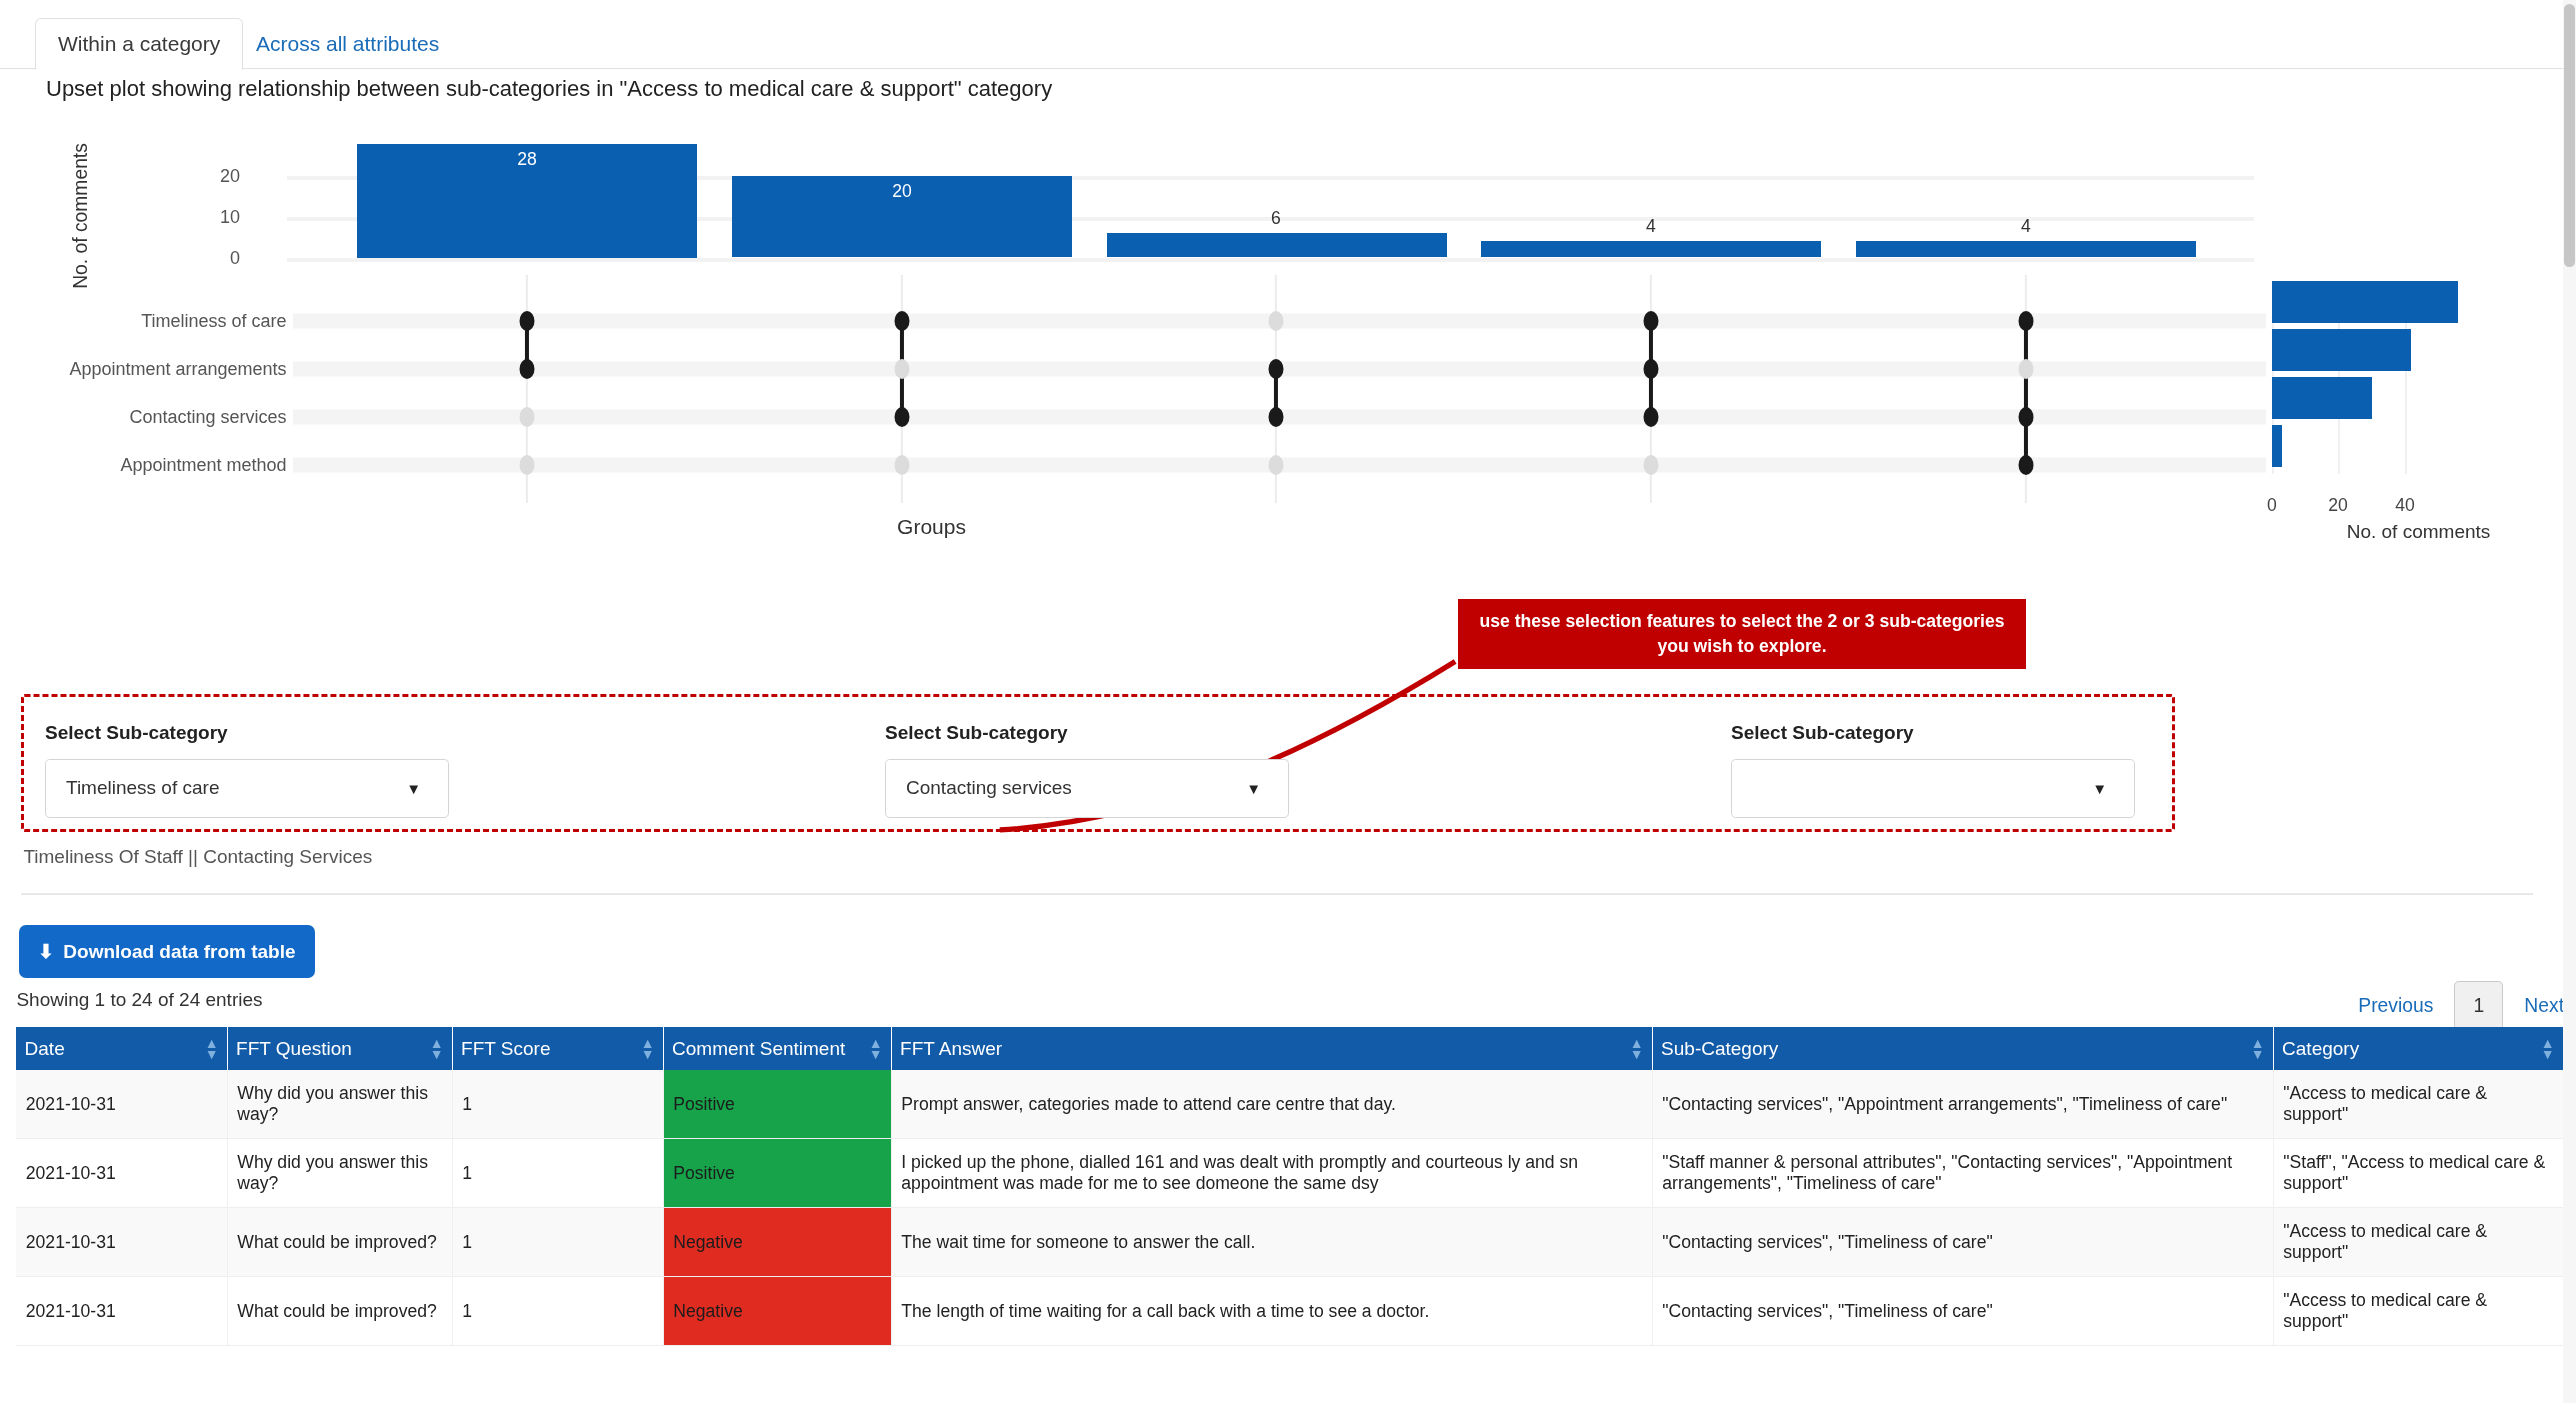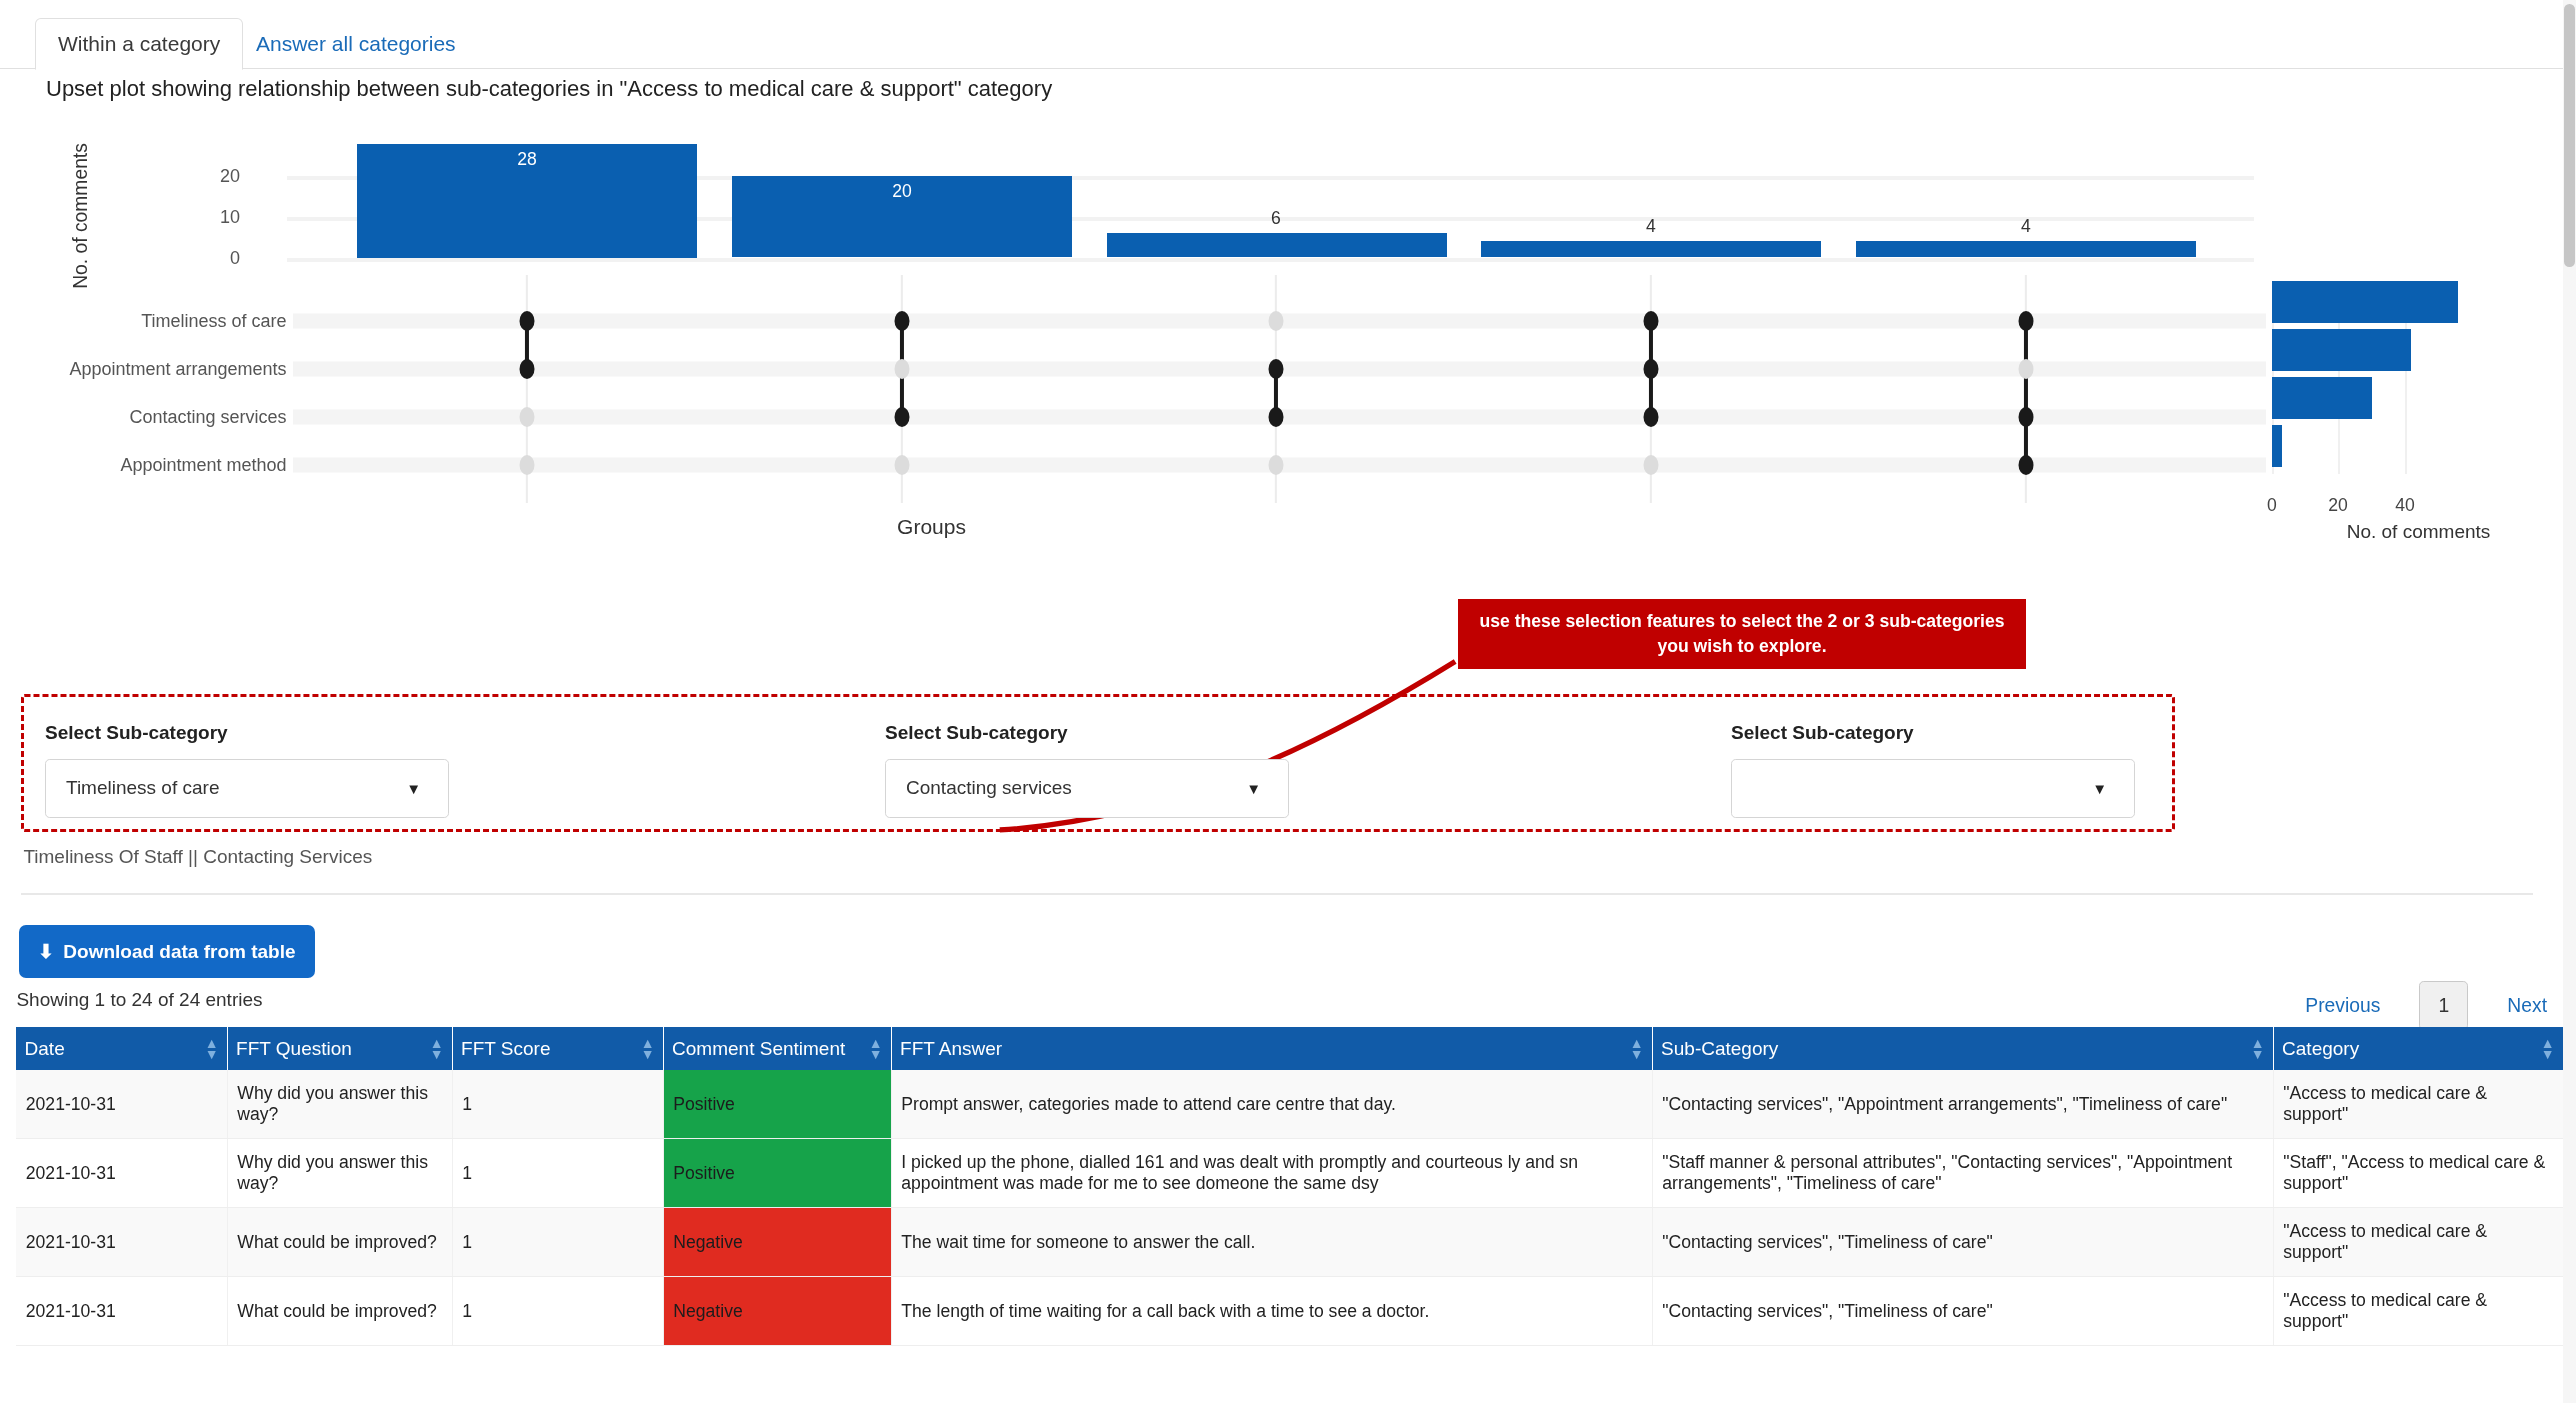--- a/index.html
+++ b/index.html
@@ -80,21 +80,21 @@
   .selected-text { position:absolute; left:23.4px; top:846px; font-size:19px; color:#555; }
   .divider { position:absolute; left:21px; top:893px; width:2512px; height:1.8px; background:#e8e8e8; }
 
   
   .dlbtn { position:absolute; left:19px; top:925px; height:53px; padding:0 19px;
            background:#1269c7; color:#fff; border:none; border-radius:7px;
            font-size:19px; font-weight:bold; display:flex; align-items:center;
            gap:9.4px; cursor:pointer; font-family:"Liberation Sans", sans-serif; }
   .showing { position:absolute; left:16.4px; top:989px; font-size:19px; color:#333; }
 
-  .pager { position:absolute; right:29px; top:981px; display:flex; align-items:center; gap:39px;justify-content:flex-end; }
+  .pager { position:absolute; right:12px; top:981px; display:flex; align-items:center; gap:21px;justify-content:flex-end; }
   .pg-link { font-size:19.3px; color:#1a6bb8; cursor:pointer; }
   .pg-num { width:49px; height:49px; border:1.8px solid #c9c9c9; border-radius:4.7px;
             background:#f0f0f0; display:flex; align-items:center; justify-content:center;
             font-size:19.3px; color:#333; cursor:pointer; }
 
   
   .tbl { position:absolute; left:16.4px; top:1027px; width:2547px;
          border-collapse:collapse; table-layout:fixed; }
   .tbl th { background:#115ba8; color:#fff; font-size:19px; text-align:left;
             padding:10.5px 8.2px; border-right:1.8px solid #fff; position:relative;
@@ -121,21 +121,21 @@
                  background:#c6c6c6; border-radius:5.3px; }
 </style>
 </head>
 <body>
 
 <div class="tabbar">
   <div class="tab tab-active">
     <span>Within a category</span>
   </div>
   <div class="tab tab-inactive">
-    <span>Answer all categories</span>
+    <span>Across all attributes</span>
   </div>
 </div>
 
 <div class="plot-title">Upset plot showing relationship between sub-categories in "Access to medical care &amp; support" category</div>
 
 <div class="ylab">
   <span>No. of comments</span>
 </div>
 
 <div id="upset">

